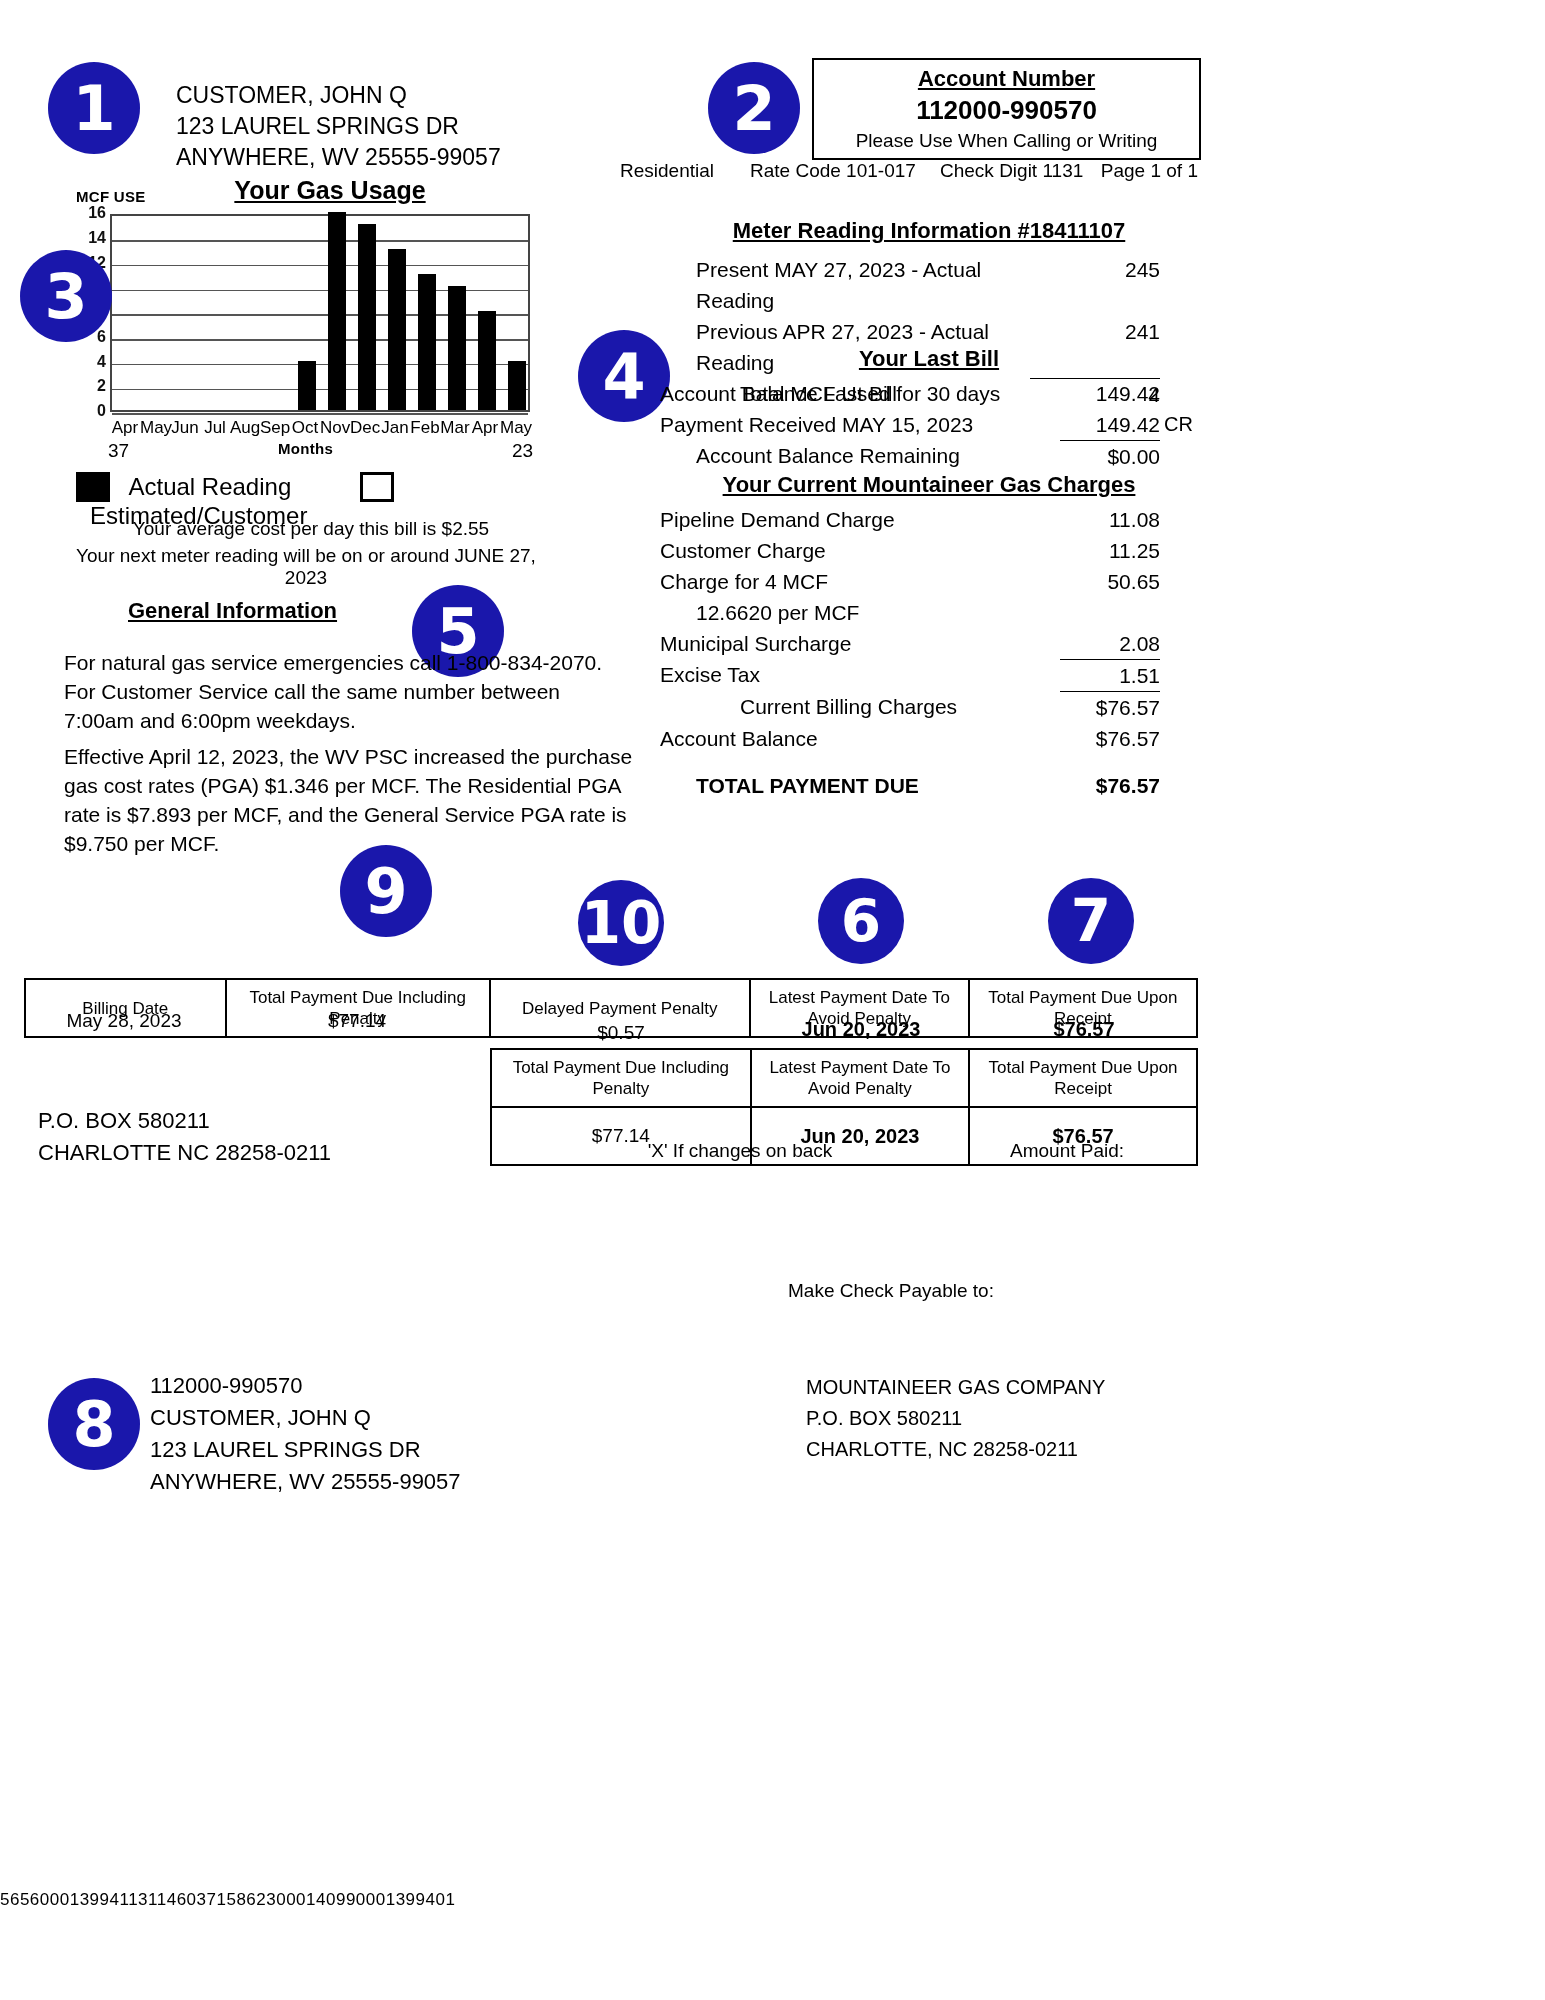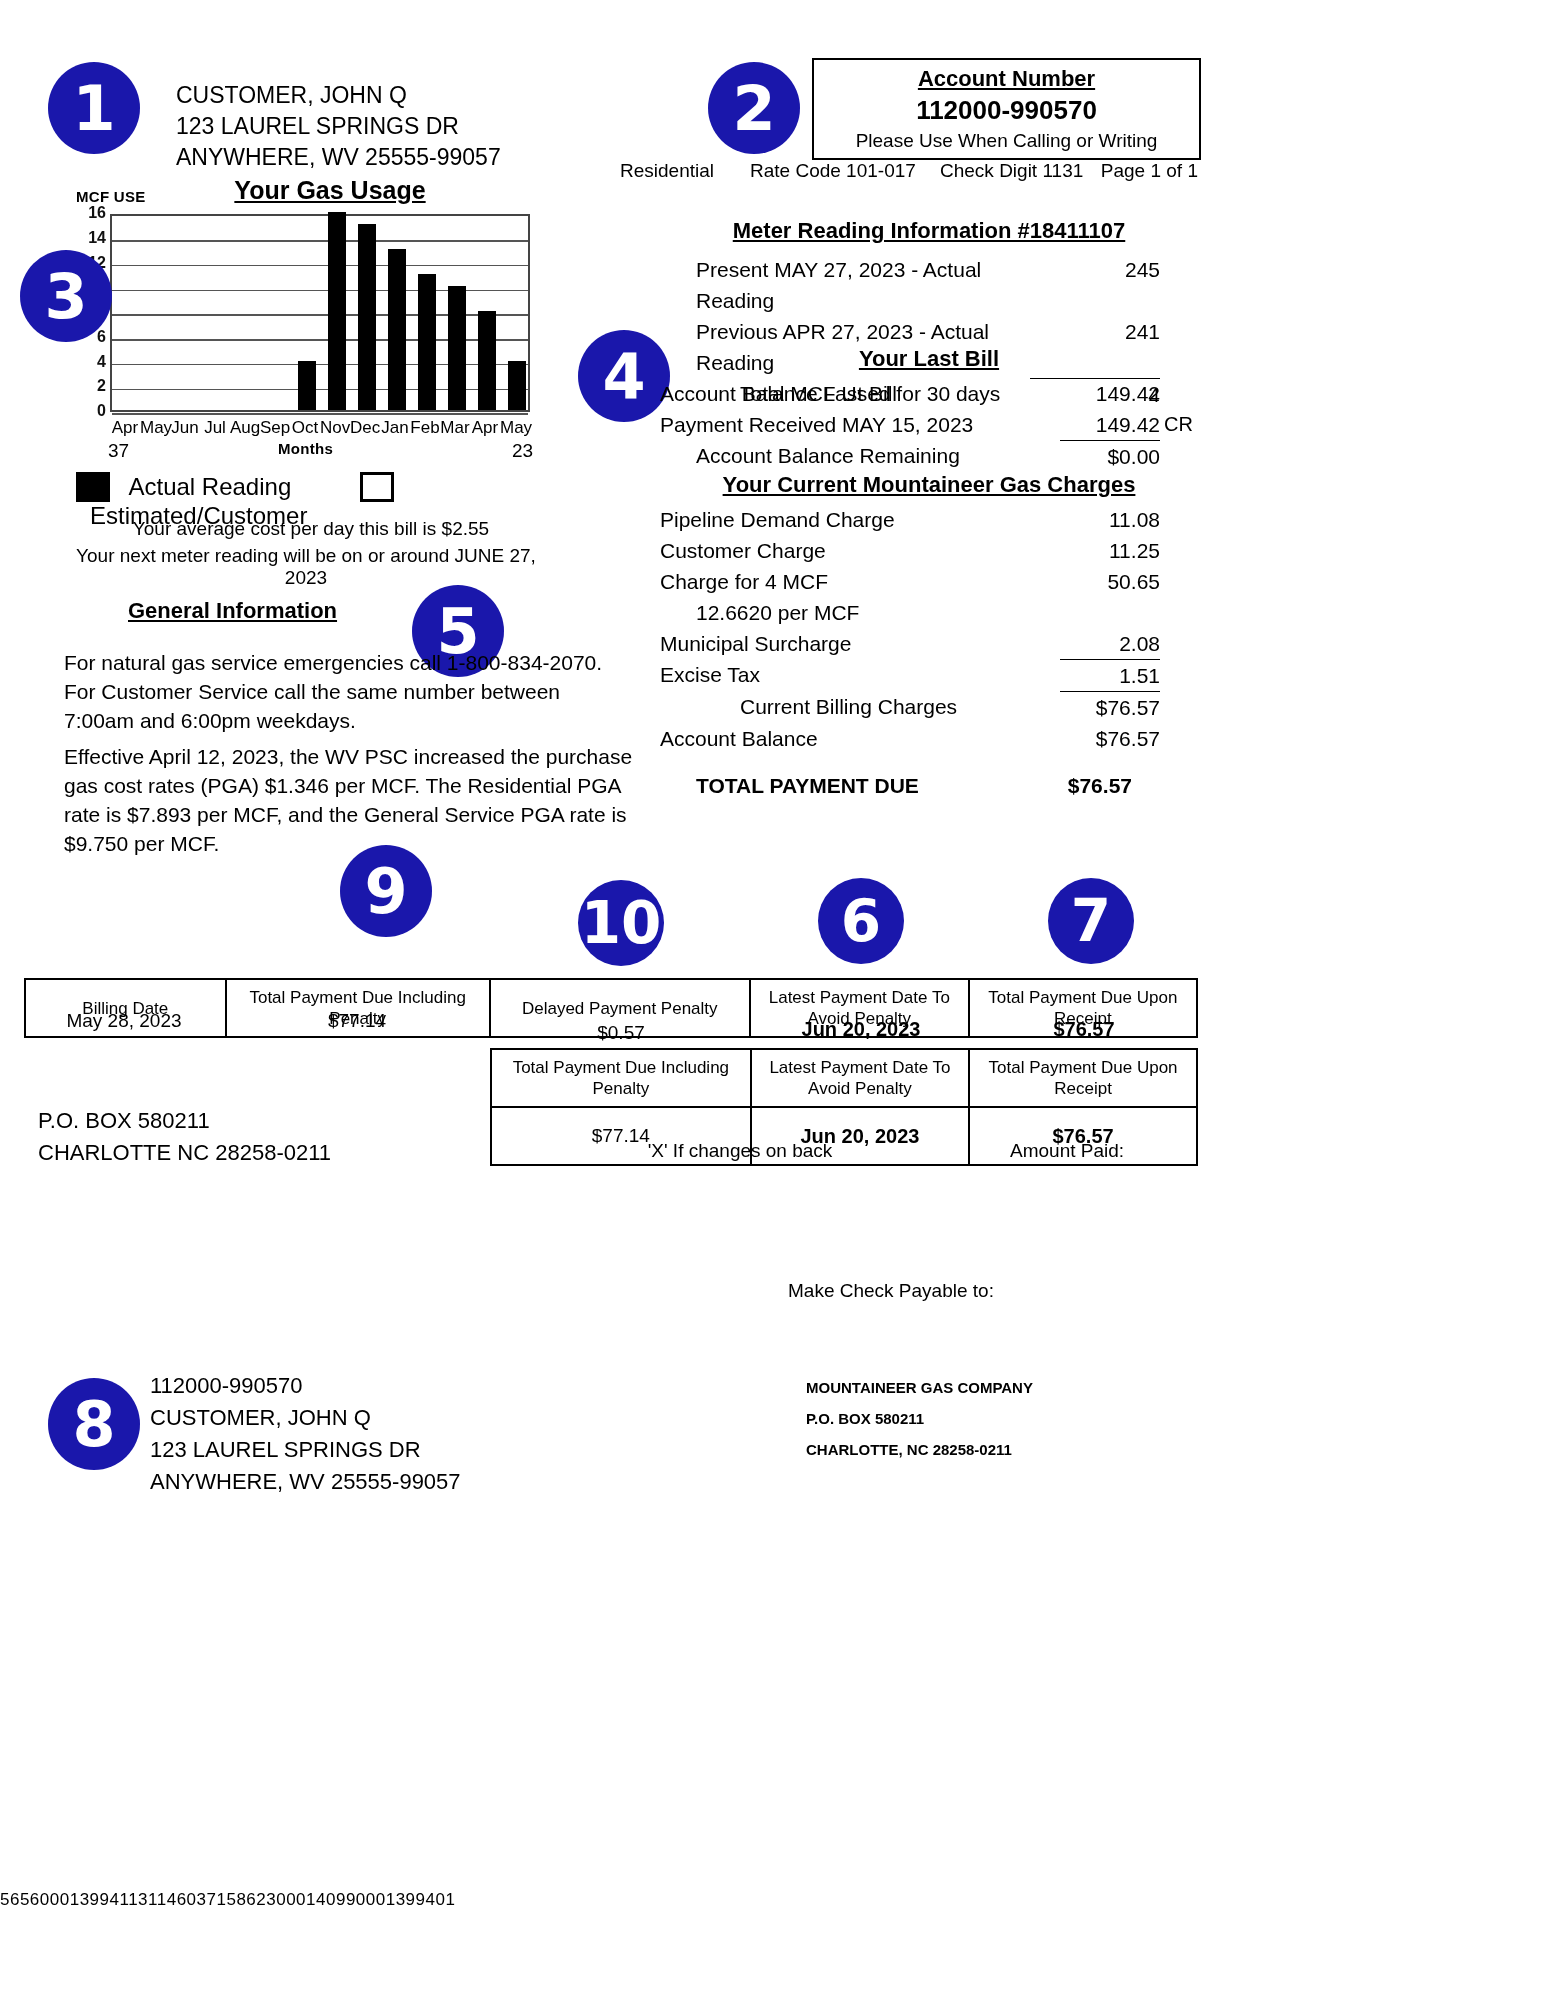--- a/index.html
+++ b/index.html
@@ -42,21 +42,21 @@
   .legend-txt{font-size:24px;vertical-align:middle;padding-left:14px;}
   .ginfo-hd{font-size:22px;font-weight:bold;text-decoration:underline;}
   .ginfo{font-size:21px;line-height:29px;}
   .stub-hd{border:2px solid #000;font-size:20px;font-weight:bold;text-align:center;padding:8px 0;}
   table.stub{border-collapse:collapse;}
   table.stub td{border:2px solid #000;text-align:center;vertical-align:middle;font-size:18px;padding:6px 4px;}
   .cellhd{font-size:17px;line-height:21px;}
   .cellval{font-size:19px;}
   .cellval.bold{font-weight:bold;font-size:20px;}
   .addr{font-size:22px;line-height:32px;}
-  .remit{font-size:15px;font-weight:bold;line-height:31px;}
+  .remit{font-size:20px;font-weight:normal;line-height:31px;}
   .barcode{font-size:17px;letter-spacing:.5px;}
   .small-note{font-size:19px;}
 </style>
 </head>
 <body>
 
 <div class="page">
 
   <div class="badge b-lg" style="left:48px;top:62px;">1</div>
 
@@ -161,21 +161,21 @@
       <div class="row">
         <div class="lbl ind2">Current Billing Charges</div>
         <div class="val ind tline">$76.57</div>
         <div class="suffix"></div>
       </div>
       <div class="row">
         <div class="lbl">Account Balance</div>
         <div class="val ind">$76.57</div>
         <div class="suffix"></div>
       </div>
-      <div class="row bold" style="margin-top:16px;gap:28px;">
+      <div class="row bold" style="margin-top:16px;">
         <div class="lbl ind1">TOTAL PAYMENT DUE</div>
         <div class="val ind">$76.57</div>
         <div class="suffix"></div>
       </div>
     </div>
   </div>
 
   <div class="abs mcfuse" style="left:76px;top:188px;">MCF USE</div>
   <div class="abs chart-title" style="left:180px;top:176px;width:300px;font-weight:bold;">Your Gas Usage</div>
 

